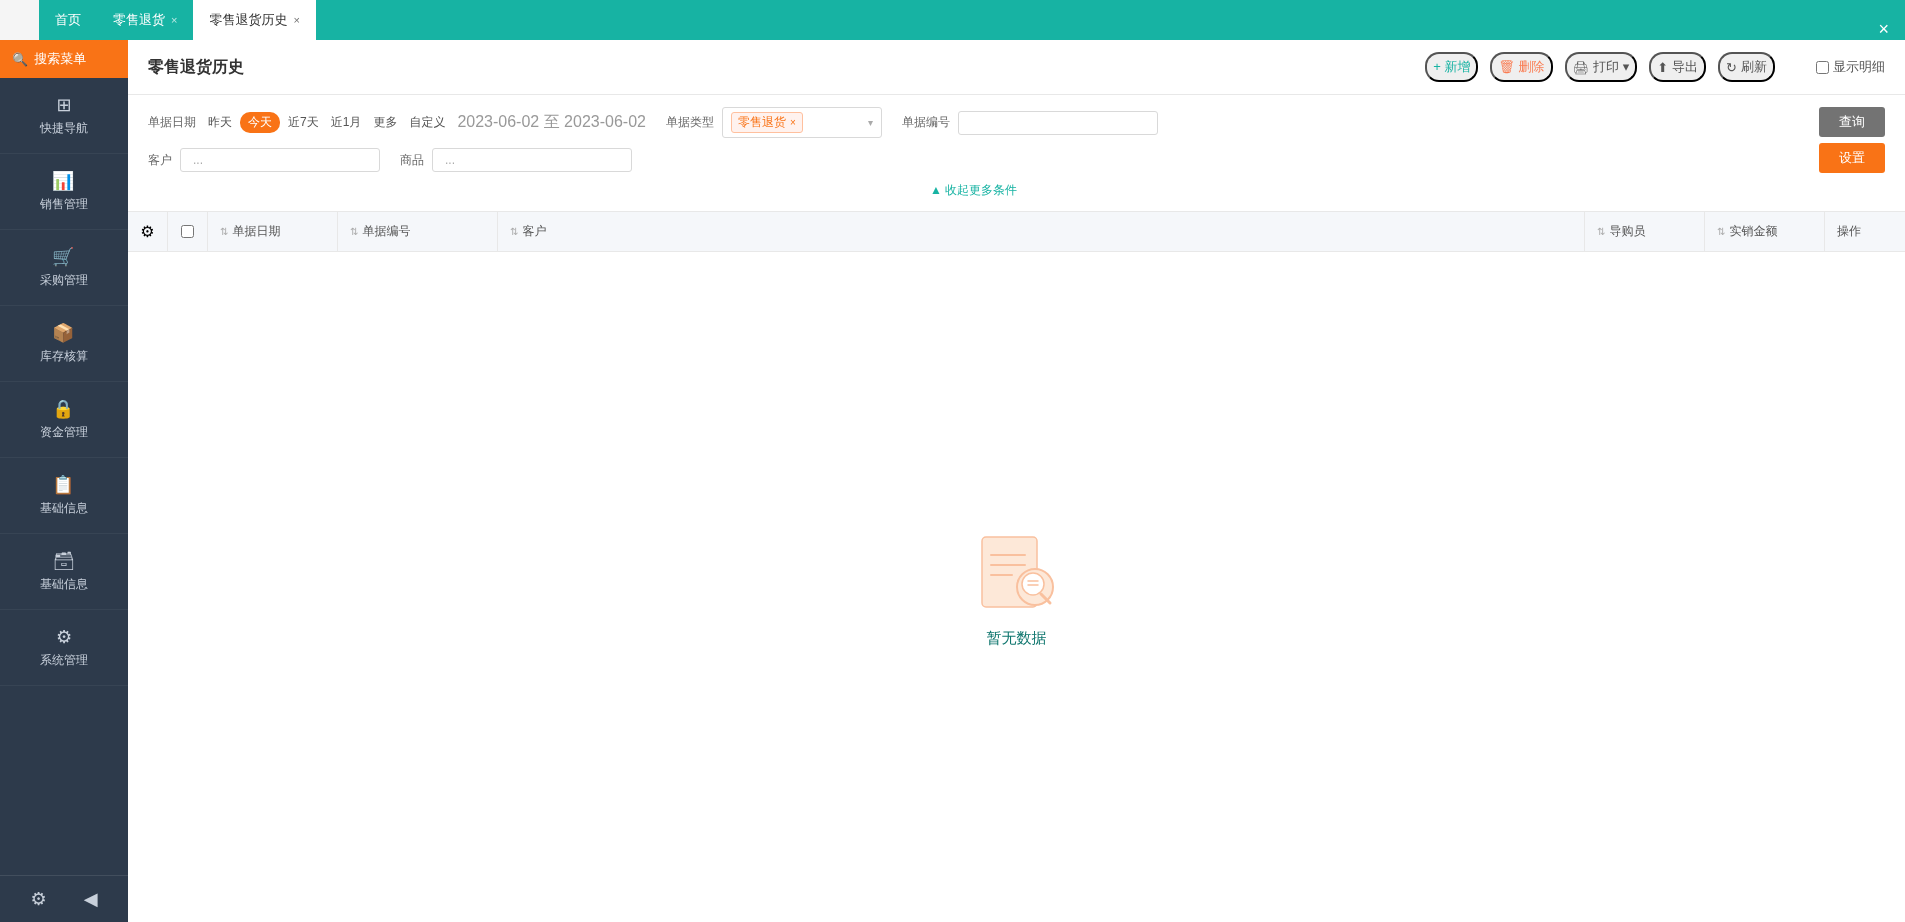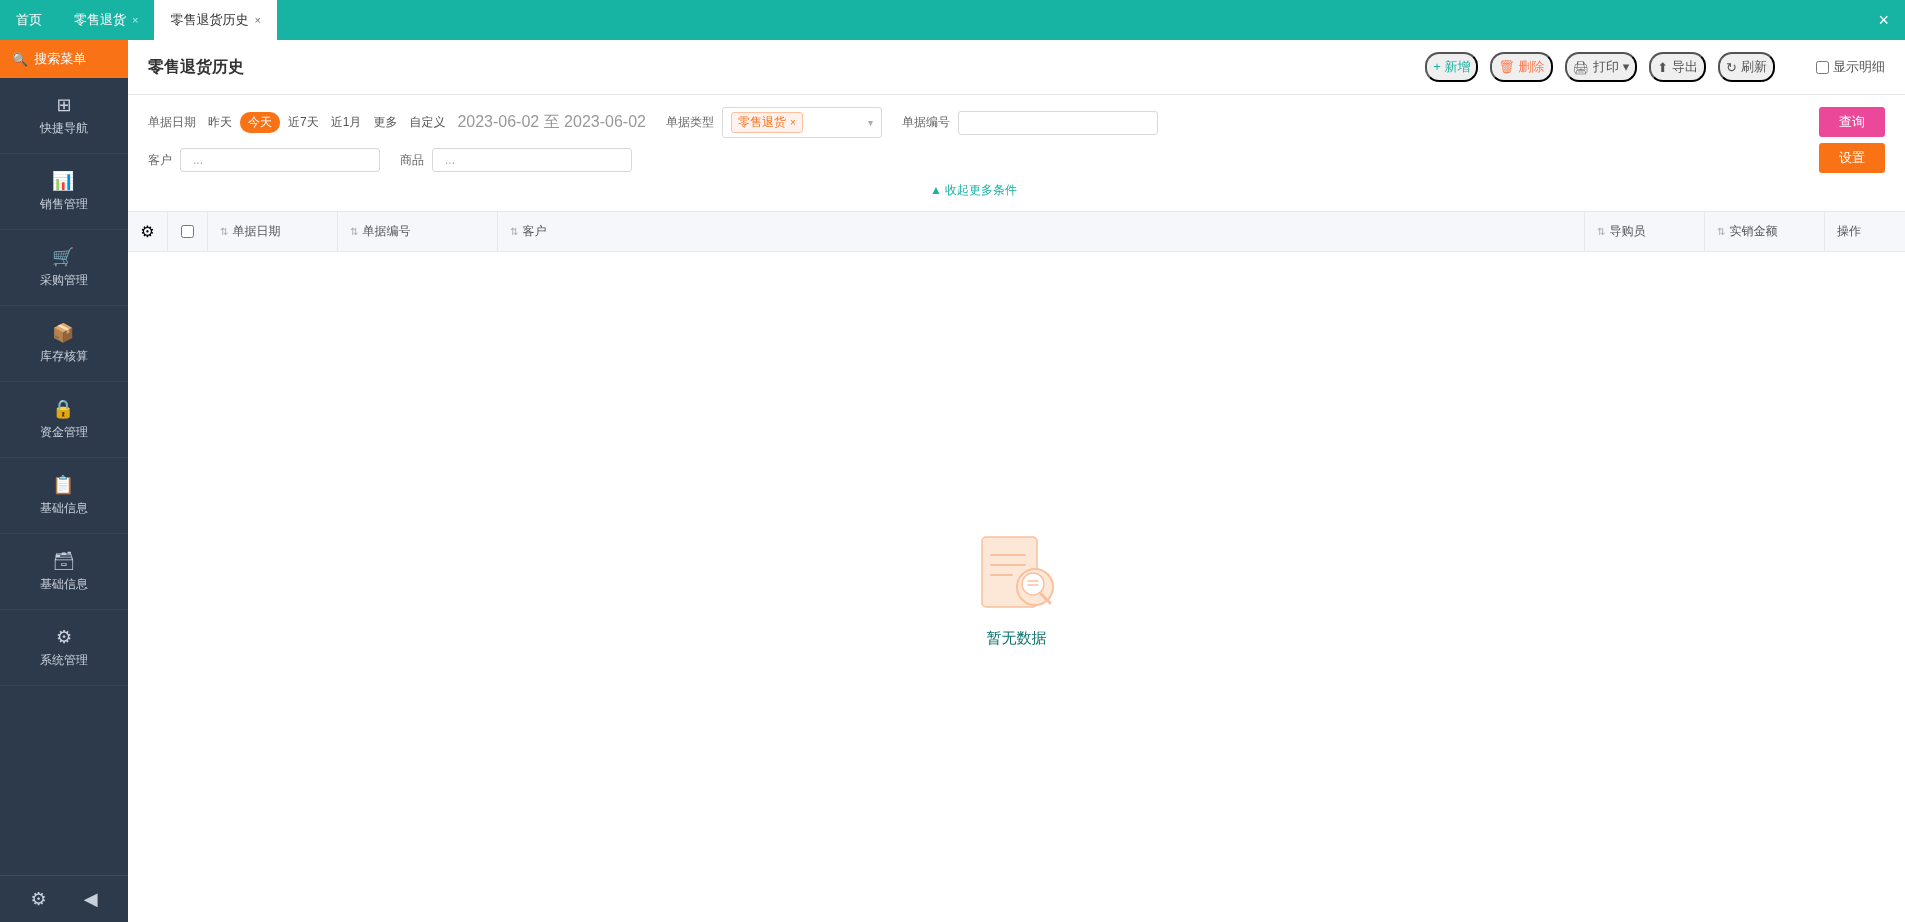--- a/index.html
+++ b/index.html
@@ -3,22 +3,23 @@
   <meta charset="utf-8">
   <style>
     * { box-sizing: border-box; margin: 0; padding: 0; font-family: 'Microsoft YaHei', Arial, sans-serif; }
     body { width: 1905px; height: 922px; overflow: hidden; background: #f5f5f5; display: flex; flex-direction: column; }
 
     
     .top-bar {
       height: 40px;
       background: #17b3a3;
       display: flex;
-      align-items: center;
+      align-items: flex-end;
       flex-shrink: 0;
+      margin-left: 39px;
     }
     .top-bar-tabs {
       display: flex;
       align-items: center;
       height: 100%;
       flex: 1;
     }
     .top-tab {
       height: 100%;
       display: flex;
@@ -253,21 +254,21 @@
       gap: 4px;
       color: #17b3a3;
       font-size: 12px;
       cursor: pointer;
       margin: 4px auto 0;
       width: fit-content;
     }
 
     
     .query-btn {
-      background: #ec4899;
+      background: #737373;
       color: white;
       border: none;
       border-radius: 3px;
       padding: 6px 20px;
       font-size: 13px;
       cursor: pointer;
     }
     .settings-btn {
       background: #f97316;
       color: white;

